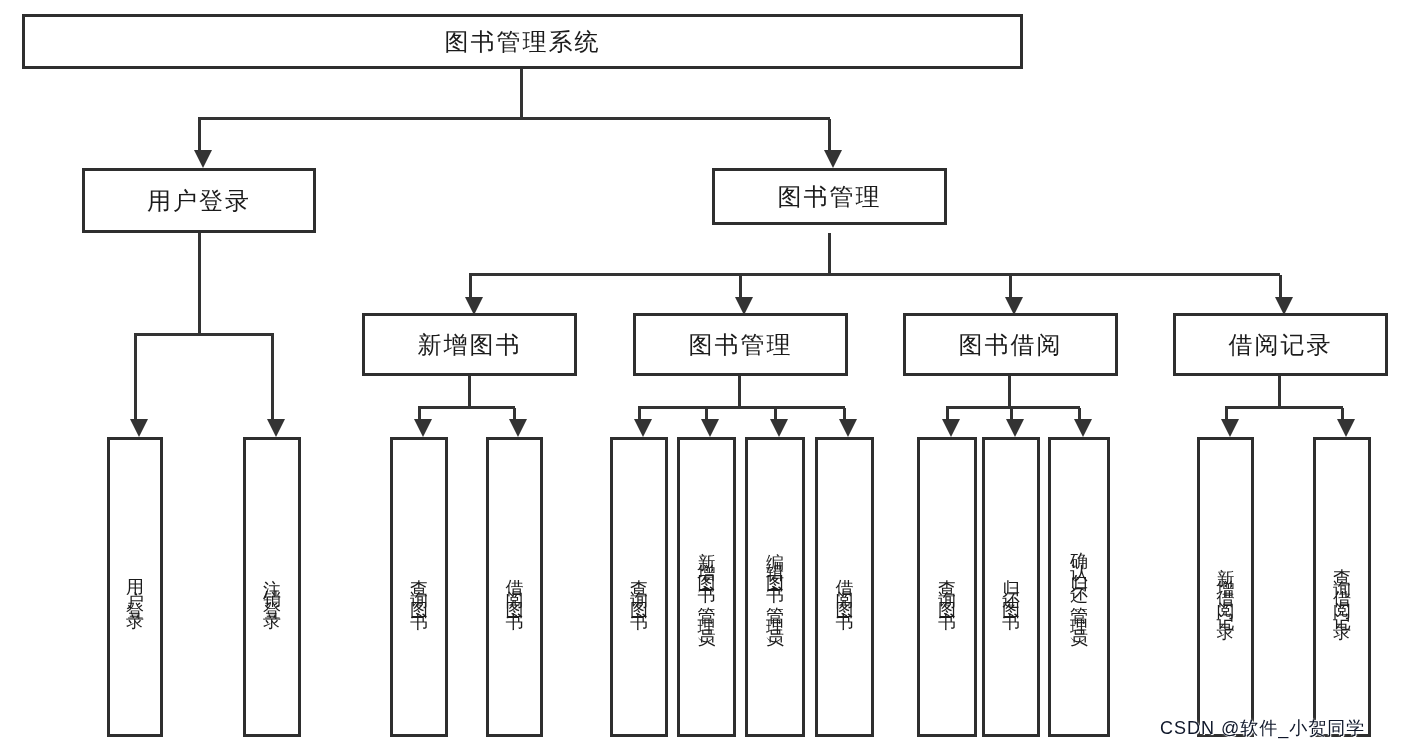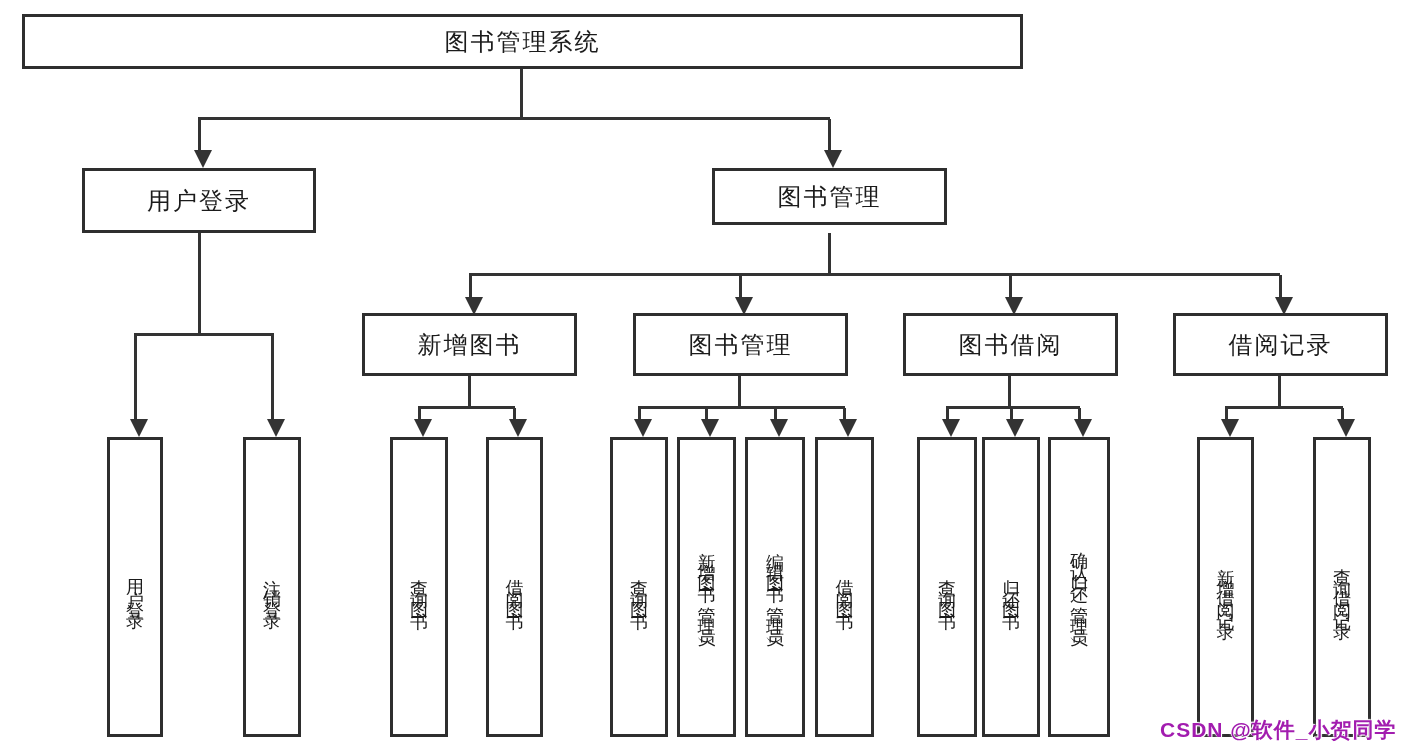--- a/index.html
+++ b/index.html
@@ -36,26 +36,25 @@
   .vline{position:absolute;width:0;border-left:3px solid #333333;z-index:1;}
   .hline{position:absolute;height:0;border-top:3px solid #333333;z-index:1;}
   .arrow{position:absolute;width:0;border-left:3px solid #333333;z-index:1;}
   .arrow::after{
     content:'';position:absolute;left:-7.5px;bottom:-18px;
     border:9px solid transparent;border-bottom:0;
     border-top:18px solid #333333;
   }
   .watermark{
     position:absolute;left:1160px;top:716px;
-    font-size:21px;letter-spacing:1px;
-    color:#a21caf;
+    font-size:18px;letter-spacing:1px;
+    color:#0f172a;
     text-shadow:1px 1px 0 #ffffff,-1px -1px 0 #ffffff,0 0 3px #ffffff;
     white-space:nowrap;
     z-index:3;
-    font-weight:bold;
   }
 </style>
 </head>
 <body>
 
 <div class="canvas">
 
   <div class="node-h" style="left:22px;top:14px;width:1001px;height:55px;">图书管理系统</div>
 
   <div class="node-h" style="left:82px;top:168px;width:234px;height:65px;">用户登录</div>

